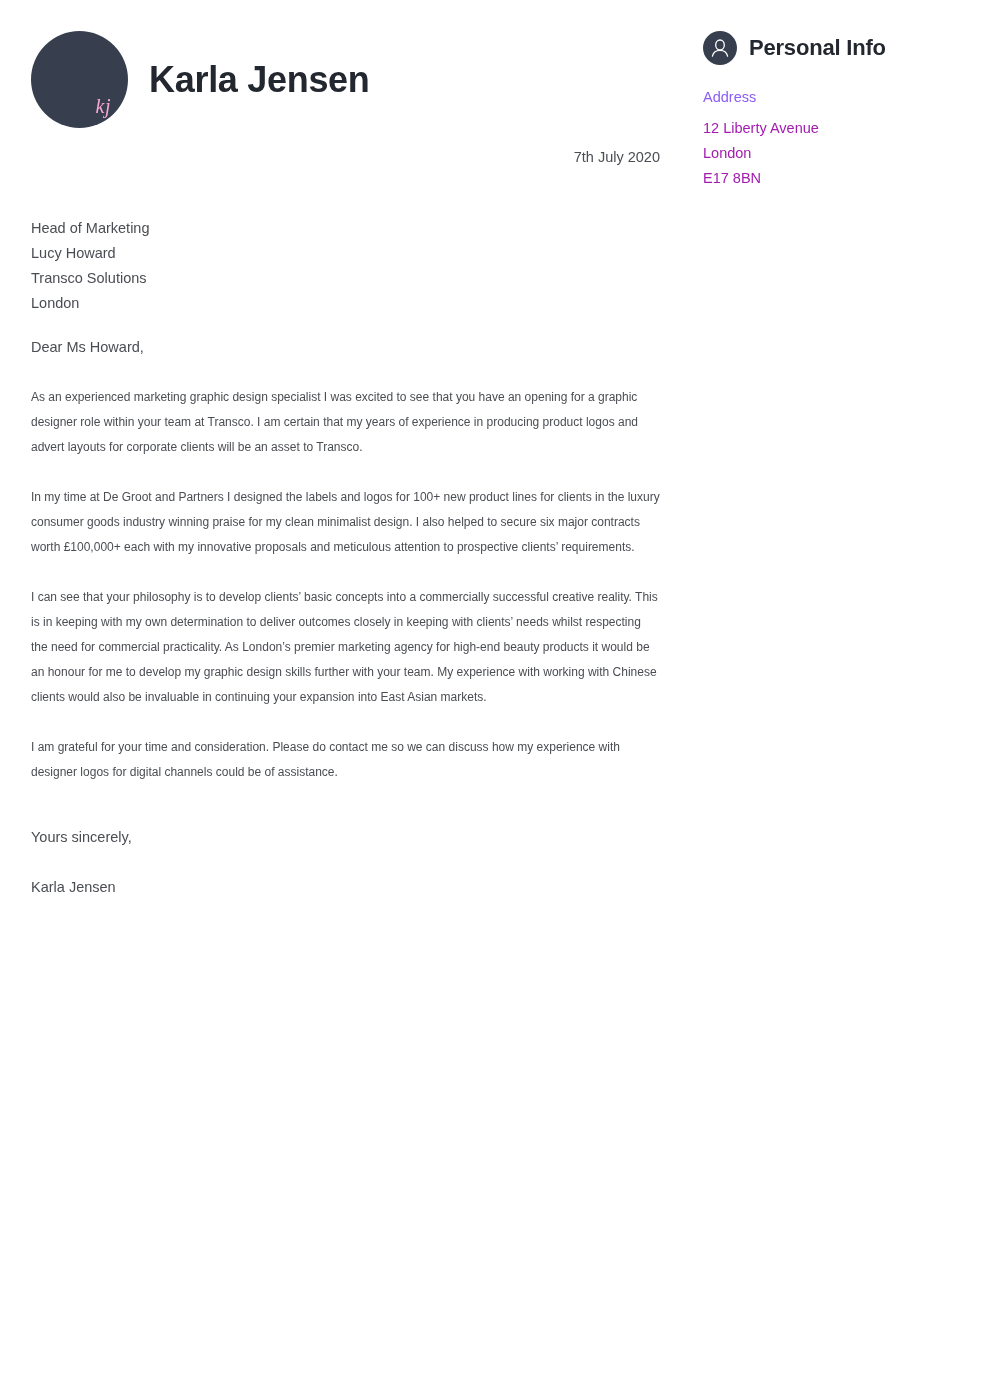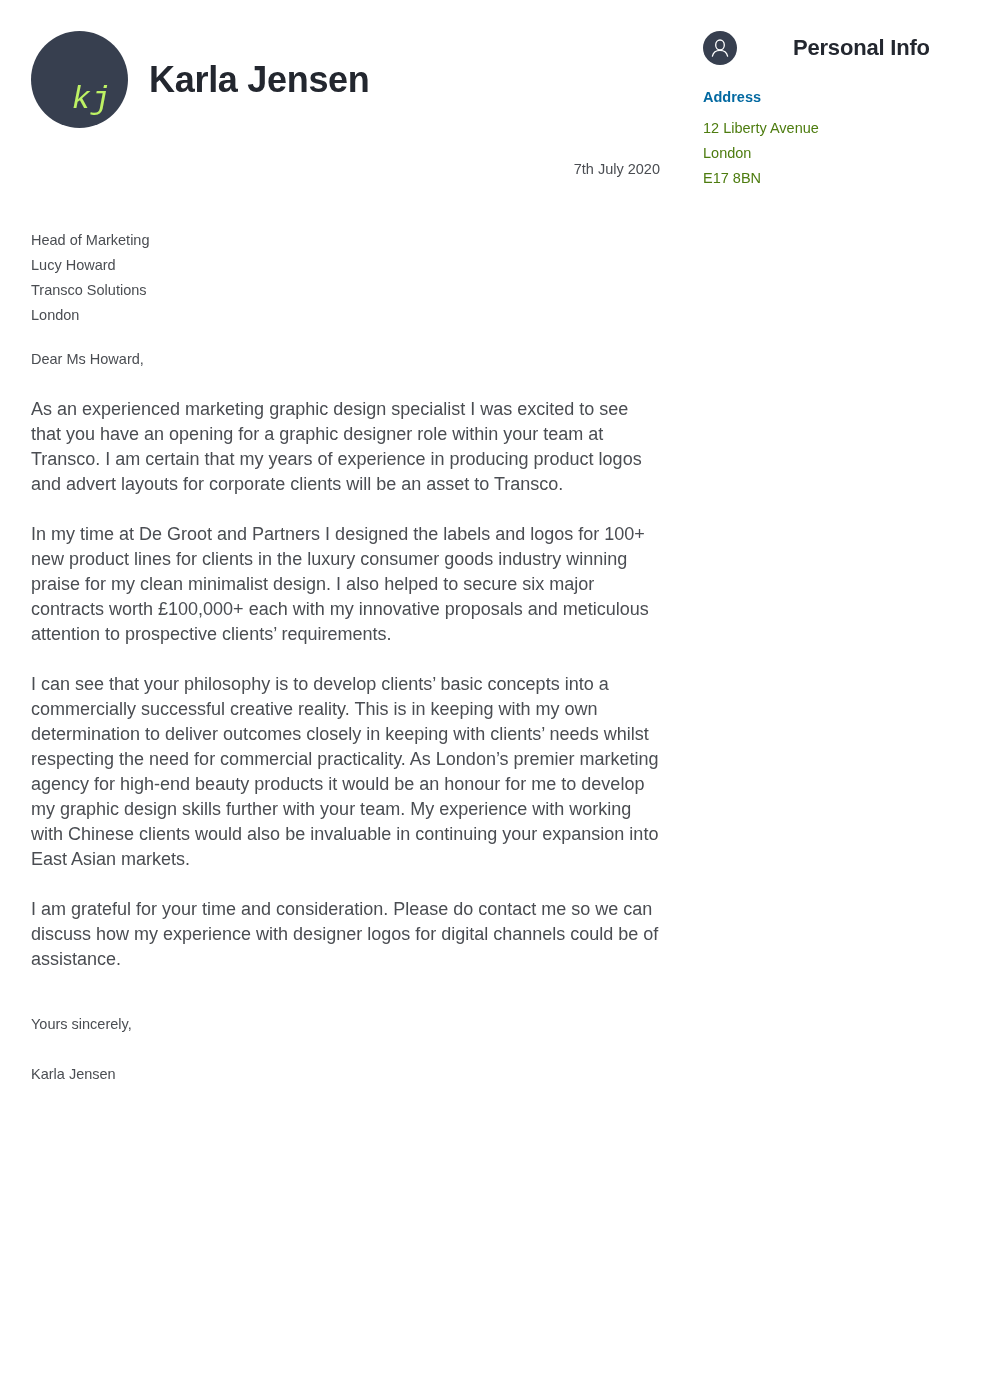--- a/index.html
+++ b/index.html
@@ -39,26 +39,26 @@
     border-radius: 50%;
     background: #373f4f;
     position: relative;
     flex: 0 0 auto;
   }
 
   .avatar-monogram {
     position: absolute;
     right: 17px;
     bottom: 12px;
-    font-family: Liberation Mono, monospace;
+    font-family: Liberation Serif, serif;
     font-style: italic;
     font-weight: 400;
-    font-size: 32px;
+    font-size: 20px;
     line-height: 1;
-    color: #bef264;
+    color: #f9a8d4;
     letter-spacing: 0.5px;
   }
 
   .name-title {
     margin-left: 21px;
     font-size: 36px;
     font-weight: bold;
     color: #23272f;
     letter-spacing: -0.3px;
     white-space: nowrap;
@@ -68,21 +68,20 @@
   .personal-info {
     position: absolute;
     left: 703px;
     top: 31px;
     width: 260px;
   }
 
   .pi-heading {
     display: flex;
     align-items: center;
-    gap: 44px;
   }
 
   .pi-icon {
     width: 34px;
     height: 34px;
     border-radius: 50%;
     background: #373f4f;
     flex: 0 0 auto;
     display: flex;
     align-items: center;
@@ -97,36 +96,36 @@
     font-weight: bold;
     color: #23272f;
     letter-spacing: -0.2px;
     white-space: nowrap;
   }
 
   .pi-section { margin-top: 24px; }
 
   .pi-label {
     font-size: 14.5px;
-    font-weight: bold;
-    color: #0369a1;
+    font-weight: normal;
+    color: #8b5cf6;
     margin-bottom: 11px;
   }
 
   .pi-line {
     font-size: 14.5px;
-    color: #4d7c0f;
+    color: #a21caf;
     line-height: 25px;
   }
 
   
   .letter {
     position: absolute;
     left: 31px;
-    top: 158px;
+    top: 146px;
     width: 629px;
   }
 
   .letter-date {
     text-align: right;
     font-size: 14.5px;
     color: #4a4d52;
     line-height: 22px;
   }
 
@@ -142,21 +141,21 @@
 
   .salutation {
     margin-top: 19px;
     font-size: 14.5px;
     color: #4a4d52;
     line-height: 25px;
   }
 
   .body-para {
     margin-top: 25px;
-    font-size: 18px;
+    font-size: 12px;
     color: #4a4d52;
     line-height: 25px;
     text-align: left;
   }
 
   .closing {
     margin-top: 40px;
     font-size: 14.5px;
     color: #4a4d52;
     line-height: 25px;

